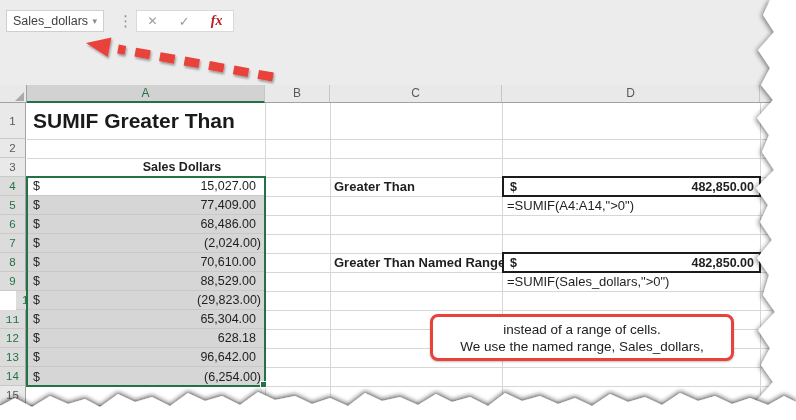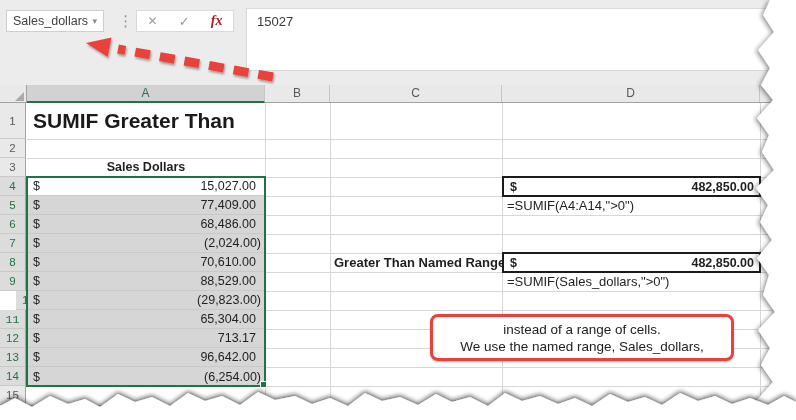--- a/index.html
+++ b/index.html
@@ -35,21 +35,21 @@
   .rowhdr{width:26px;border-right:1px solid #a2a2a2;border-bottom:1px solid #c9c9c9;
           box-sizing:border-box;background:#e9e9e9;font-size:11.5px;color:#5a5a5a;
           text-align:center;display:flex;align-items:center;justify-content:center;}
   .rowhdr.sel{background:#dcdcdc;color:#217346;}
   .hline{position:absolute;left:27px;right:0;height:1px;background:#d7d7d7;}
   .vline{position:absolute;top:103px;bottom:0;width:1px;background:#d7d7d7;}
   
   .title{position:absolute;left:33px;top:104px;height:34px;line-height:34px;
          font-size:21px;font-weight:bold;color:#1a1a1a;white-space:nowrap;}
   .saleshdr{position:absolute;left:27px;top:158px;width:238px;height:19px;line-height:19px;
-            text-align:center;font-weight:bold;font-size:12.5px;}
+            text-align:center;font-weight:bold;font-size:12.5px;padding-left:36px;}
   .salesrows{position:absolute;left:27px;top:177px;width:238px;}
   .srow{height:19px;display:flex;align-items:center;justify-content:space-between;
         background:#d6d6d6;border-bottom:1px solid #c9c9c9;box-sizing:border-box;
         font-size:12.5px;}
   .srow.first{background:#ffffff;}
   .srow.last{border-bottom:none;}
   .srow .cur{padding-left:6px;}
   .srow .amt{padding-right:9px;}
   .srow.neg .amt{padding-right:4px;}
   .selborder{position:absolute;left:26px;top:176px;width:240px;height:211px;
@@ -80,23 +80,20 @@
     <div class="namebox">
       <span>Sales_dollars</span>
       <span class="caret">▾</span>
     </div>
     <div class="dots">⋮</div>
     <div class="fxgroup">
       <span class="tb-x">✕</span>
       <span class="tb-check">✓</span>
       <span class="tb-fx">fx</span>
     </div>
-    <div class="fbar">
-      <span>15027</span>
-    </div>
     <svg class="arrow-svg" width="230" height="62" viewBox="0 0 230 62">
       <g filter="url(#ashadow)">
         <line x1="213" y1="49" x2="58" y2="21" stroke="#e8423b" stroke-width="9" stroke-dasharray="15 10"></line>
         <polygon points="26,15 51.4,9.5 47.8,29.1" fill="#e8423b"></polygon>
       </g>
       <defs>
         <filter id="ashadow" x="-20%" y="-20%" width="140%" height="160%">
           <feDropShadow dx="1" dy="2" stdDeviation="1" flood-color="#000" flood-opacity="0.35"></feDropShadow>
         </filter>
       </defs>
@@ -184,34 +181,35 @@
     <div class="srow neg">
         <span class="cur">$</span>
         <span class="amt">(29,823.00)</span>
       </div>
     <div class="srow">
         <span class="cur">$</span>
         <span class="amt">65,304.00</span>
       </div>
     <div class="srow">
         <span class="cur">$</span>
-        <span class="amt">713.17</span>
+        <span class="amt">628.18</span>
       </div>
     <div class="srow">
         <span class="cur">$</span>
         <span class="amt">96,642.00</span>
       </div>
     <div class="srow neg last">
         <span class="cur">$</span>
         <span class="amt">(6,254.00)</span>
       </div>
   </div>
   <div class="selborder"></div>
   <div class="fillhandle"></div>
 
+  <div class="clabel" style="top:177px;">Greater Than</div>
   <div class="dbox" style="top:176px;">
     <span class="cur">$</span>
     <span class="amt">482,850.00</span>
   </div>
   <div class="formula" style="top:196px;">=SUMIF(A4:A14,"&gt;0")</div>
 
   <div class="clabel" style="top:253px;">Greater Than Named Range</div>
   <div class="dbox" style="top:252px;">
     <span class="cur">$</span>
     <span class="amt">482,850.00</span>

